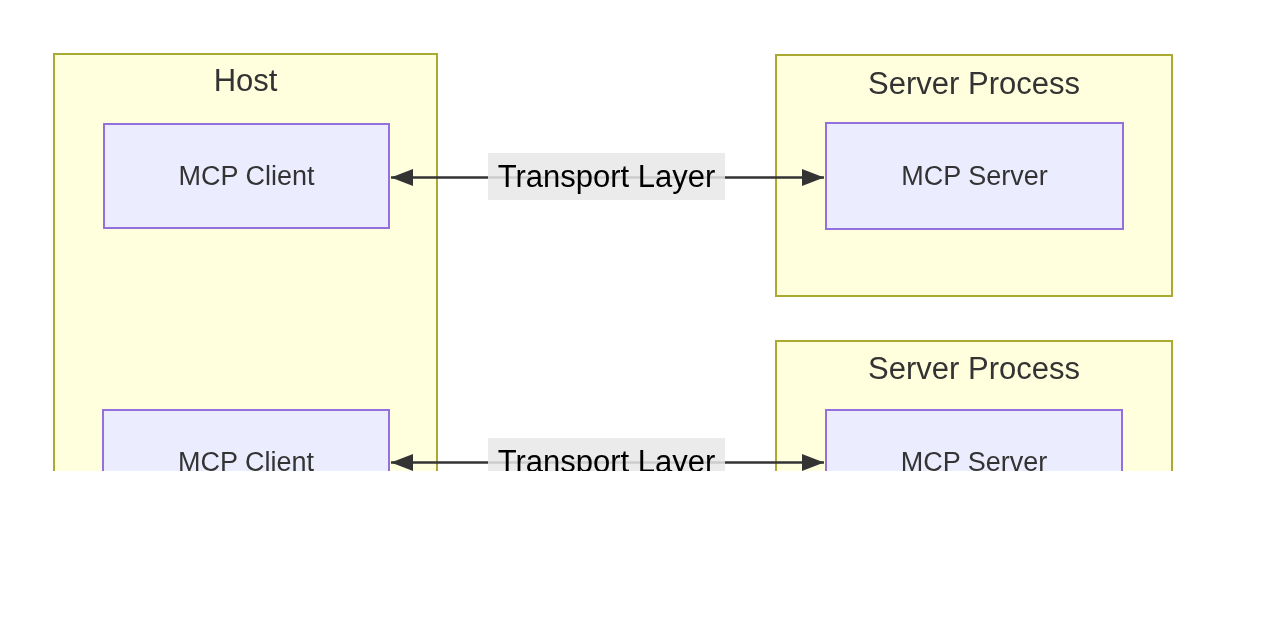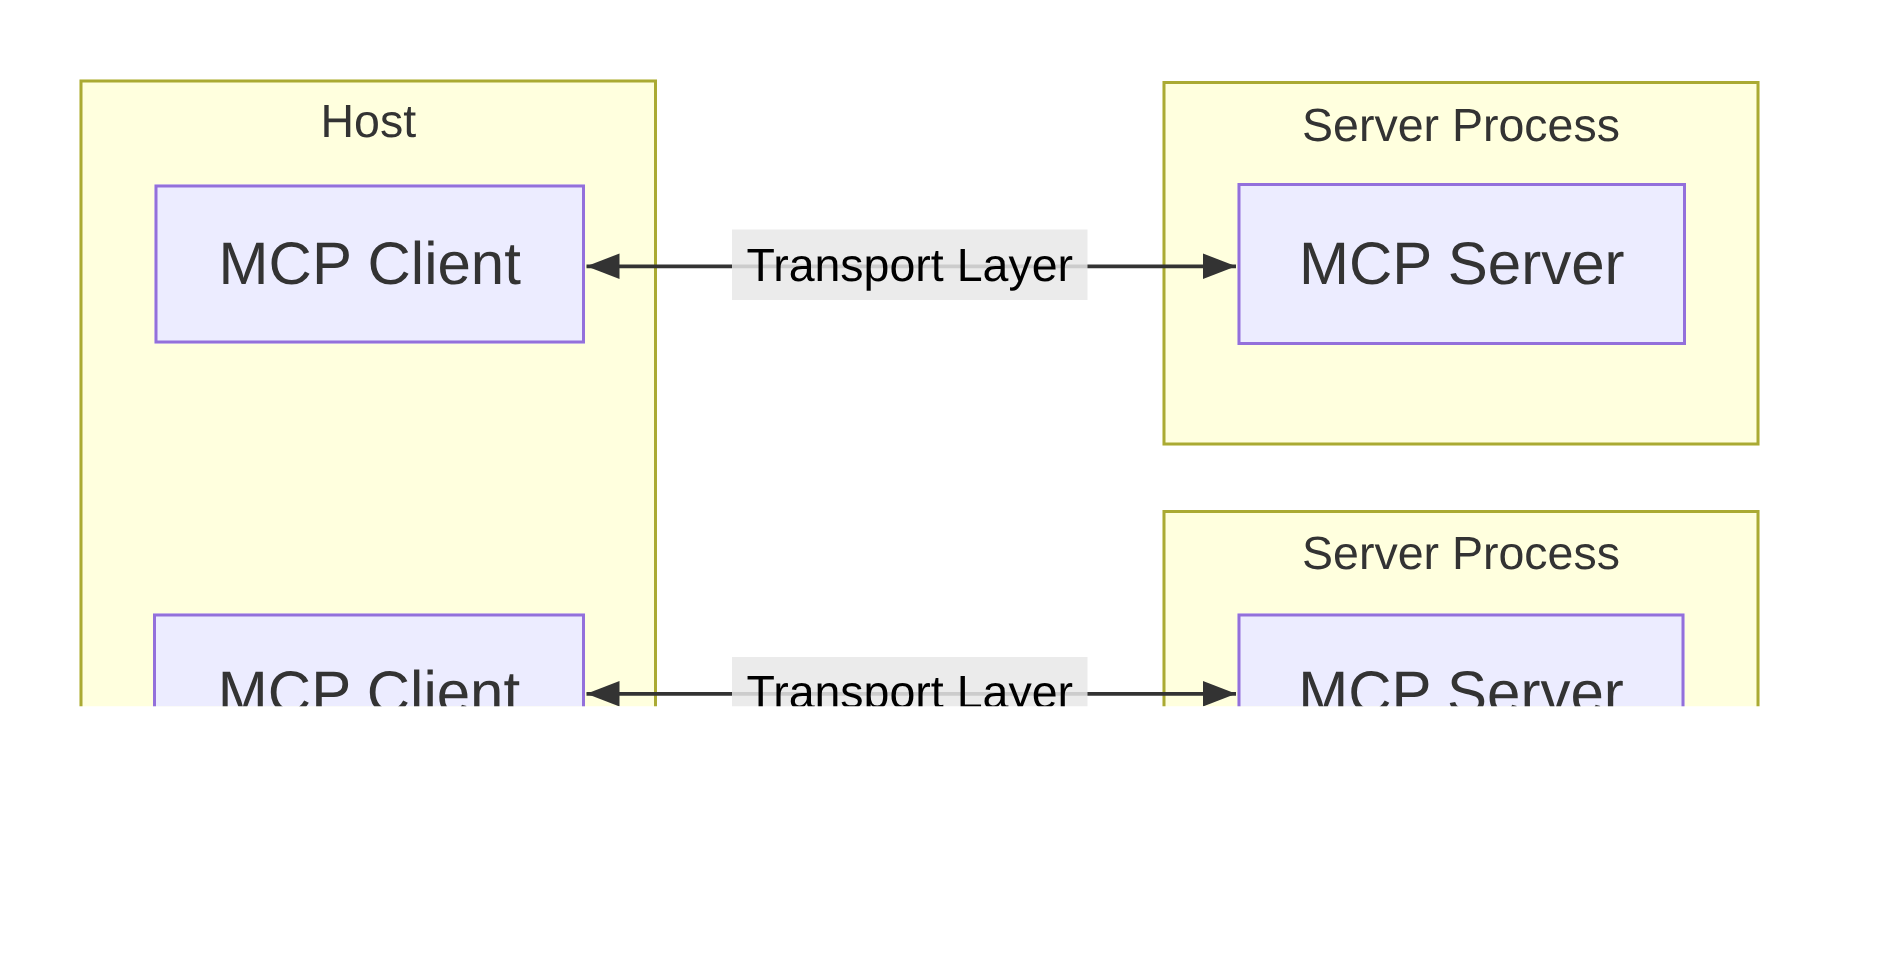--- a/index.html
+++ b/index.html
@@ -33,21 +33,21 @@
     white-space: nowrap;
   }
   .node {
     position: absolute;
     background: #ececff;
     border: 2px solid #9370db;
     box-sizing: border-box;
     display: flex;
     align-items: center;
     justify-content: center;
-    font-size: 40px;
+    font-size: 27px;
     color: #333333;
     white-space: nowrap;
   }
   .edges-overlay {
     position: absolute;
     left: 0;
     top: 0;
     width: 1263px;
     height: 639px;
     pointer-events: none;

